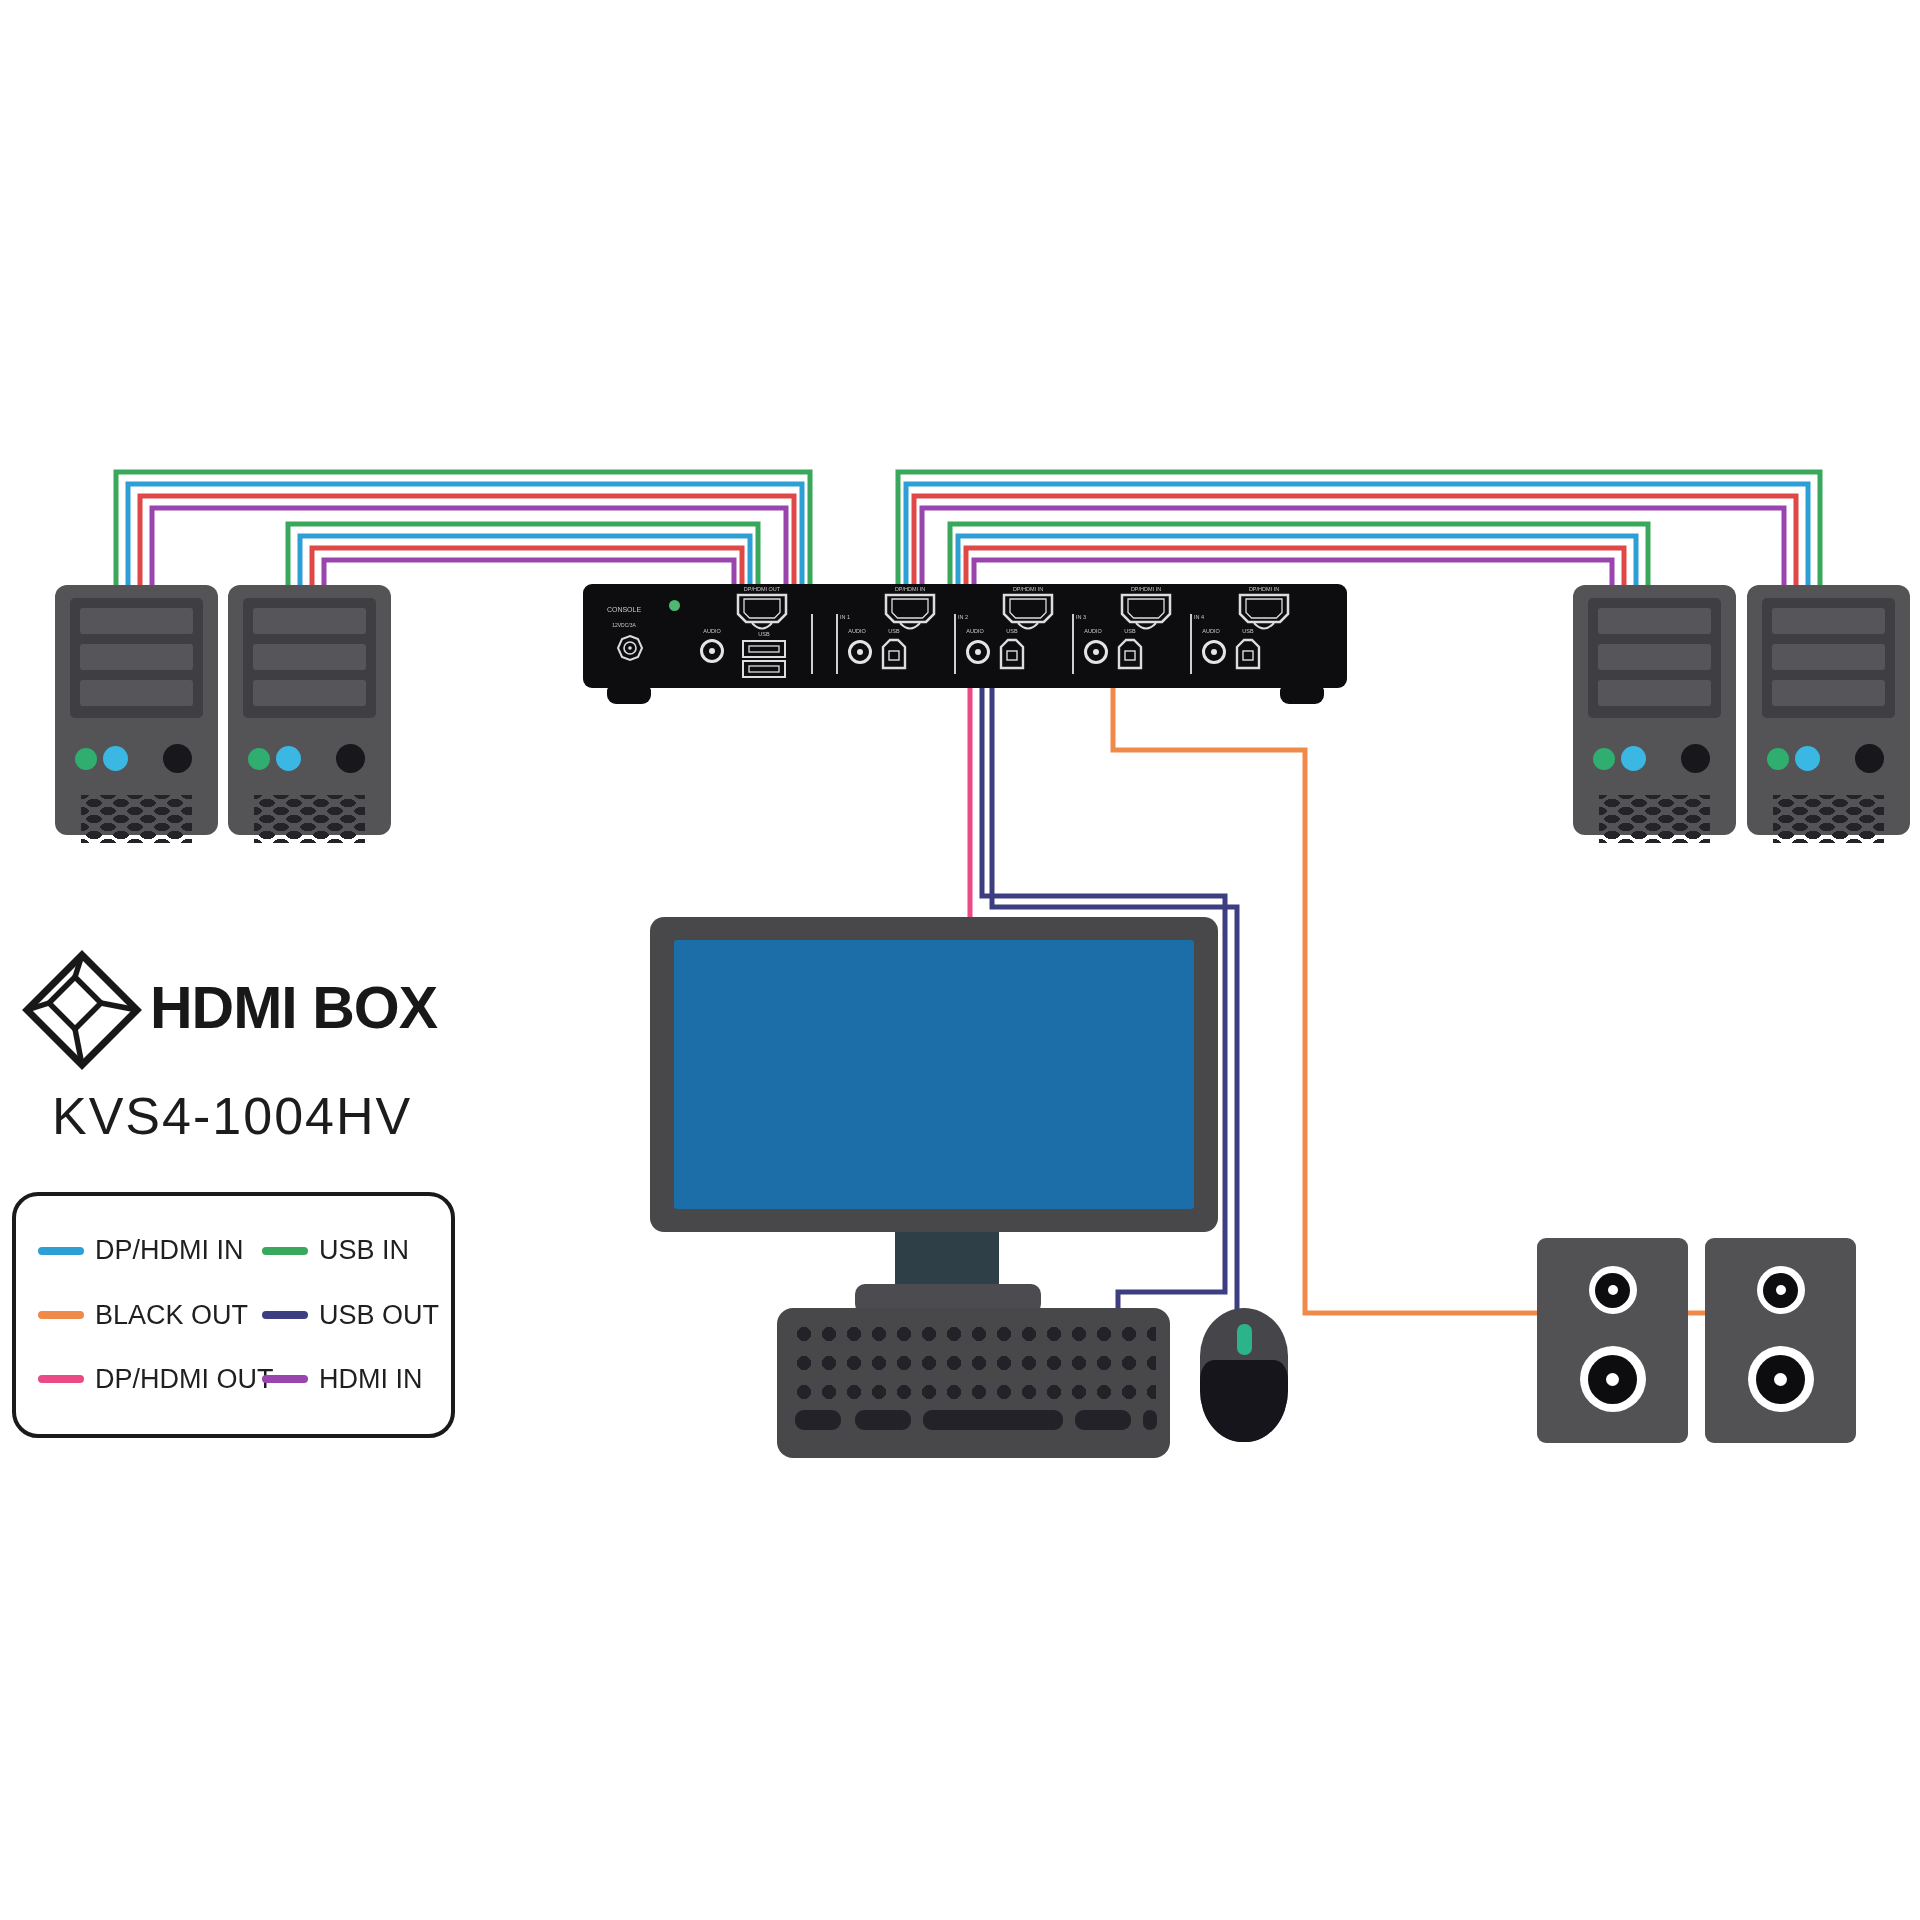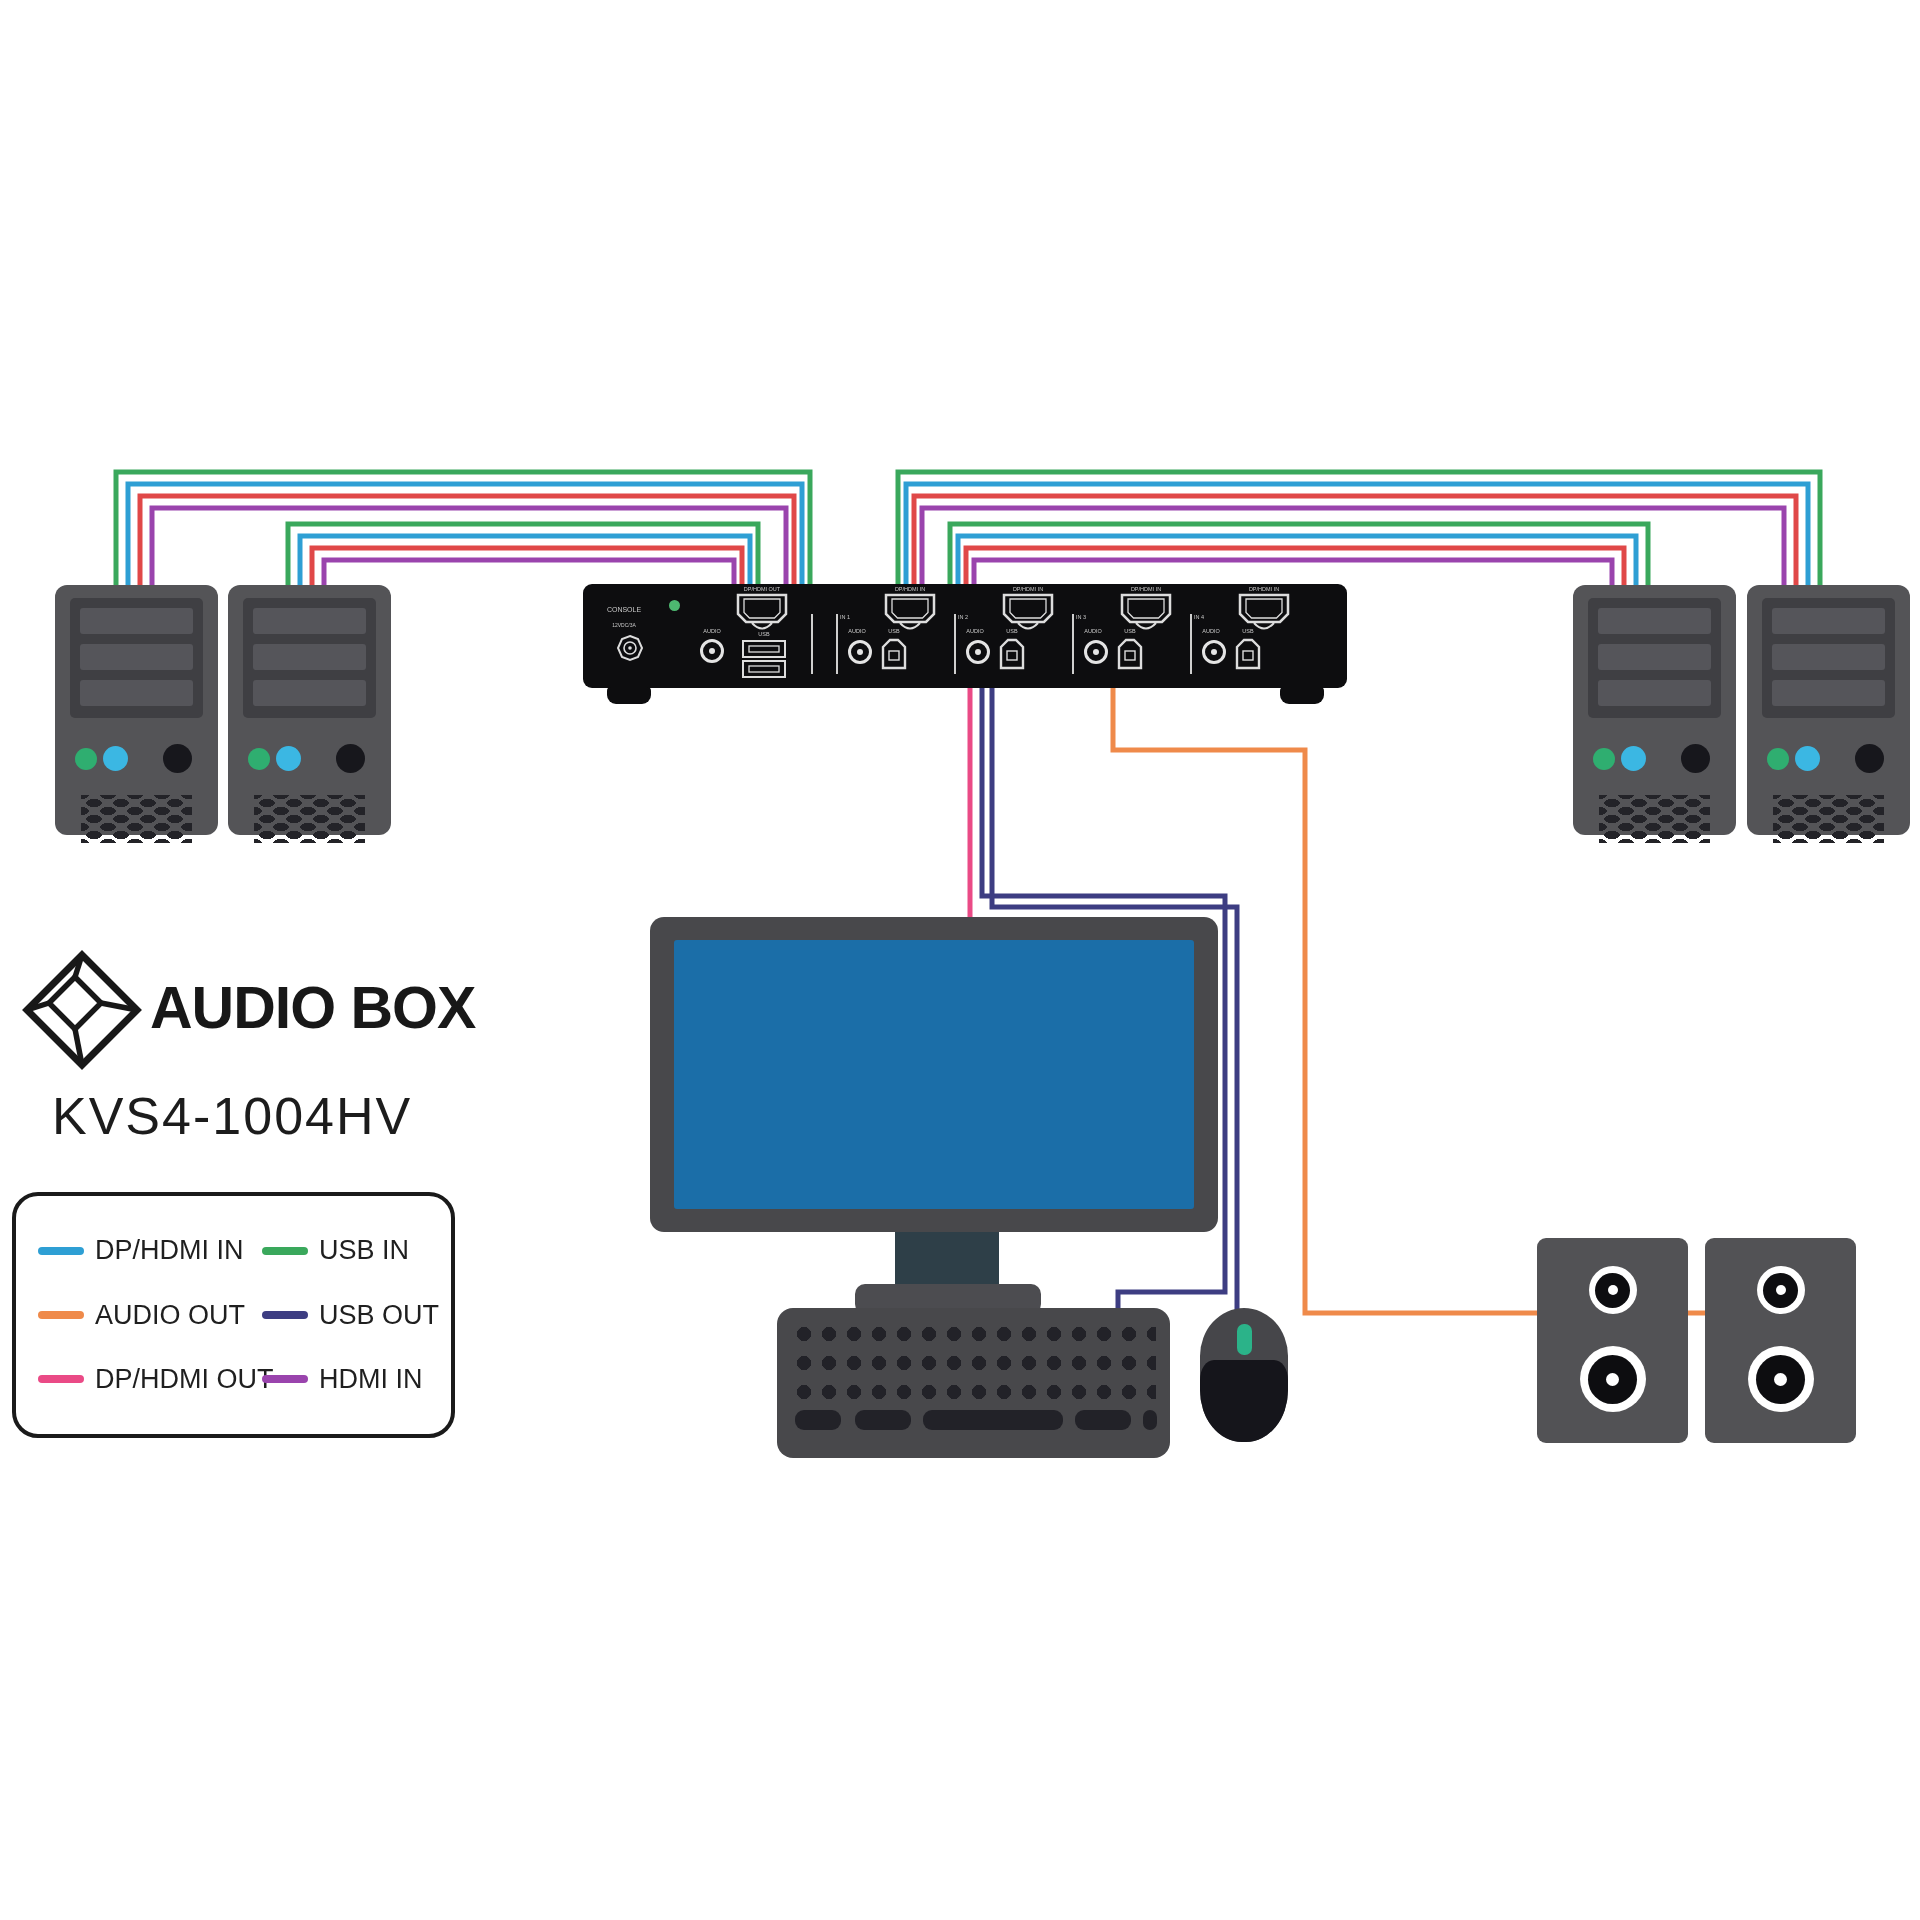--- a/index.html
+++ b/index.html
@@ -309,35 +309,35 @@
       <polygon points="60,5 115,60 60,115 5,60"></polygon>
     </g>
     <g fill="none" stroke="#181818" stroke-width="5.5">
       <polygon points="53,27 79,53 53,79 27,53"></polygon>
       <line x1="60" y1="5" x2="53" y2="27"></line>
       <line x1="115" y1="60" x2="79" y2="53"></line>
       <line x1="60" y1="115" x2="53" y2="79"></line>
       <line x1="5" y1="60" x2="27" y2="53"></line>
     </g>
   </svg>
-  <div id="brand-text">AUDIO BOX</div>
+  <div id="brand-text">HDMI BOX</div>
   <div id="model-text">KVS4-1004HV</div>
 
   <div id="legend">
     <div class="legend-item">
       <span class="legend-chip" style="background-color: rgb(46, 159, 212);"></span>
       <span class="legend-label">DP/HDMI IN</span>
     </div>
     <div class="legend-item">
       <span class="legend-chip" style="background-color: rgb(58, 168, 92);"></span>
       <span class="legend-label">USB IN</span>
     </div>
     <div class="legend-item">
       <span class="legend-chip" style="background-color: rgb(239, 138, 74);"></span>
-      <span class="legend-label">AUDIO OUT</span>
+      <span class="legend-label">BLACK OUT</span>
     </div>
     <div class="legend-item">
       <span class="legend-chip" style="background-color: rgb(61, 61, 130);"></span>
       <span class="legend-label">USB OUT</span>
     </div>
     <div class="legend-item">
       <span class="legend-chip" style="background-color: rgb(234, 74, 134);"></span>
       <span class="legend-label">DP/HDMI OUT</span>
     </div>
     <div class="legend-item">

